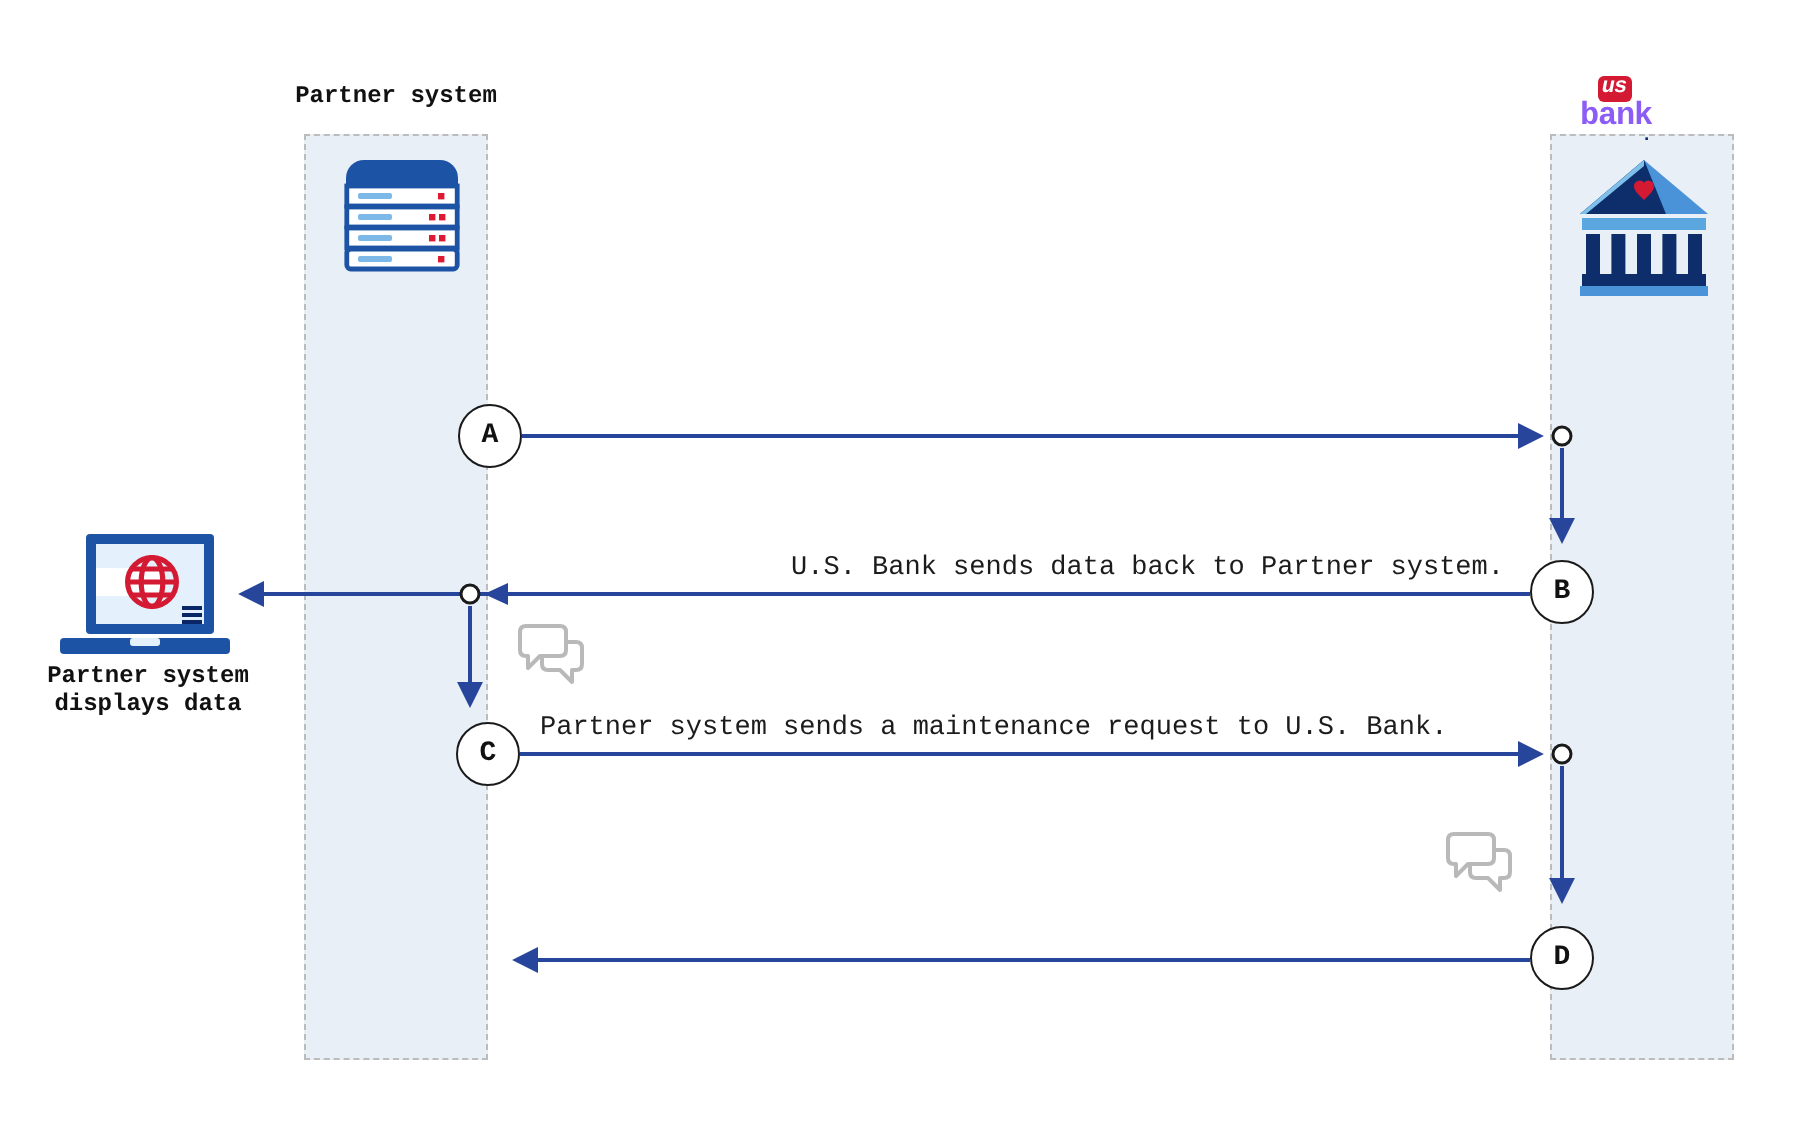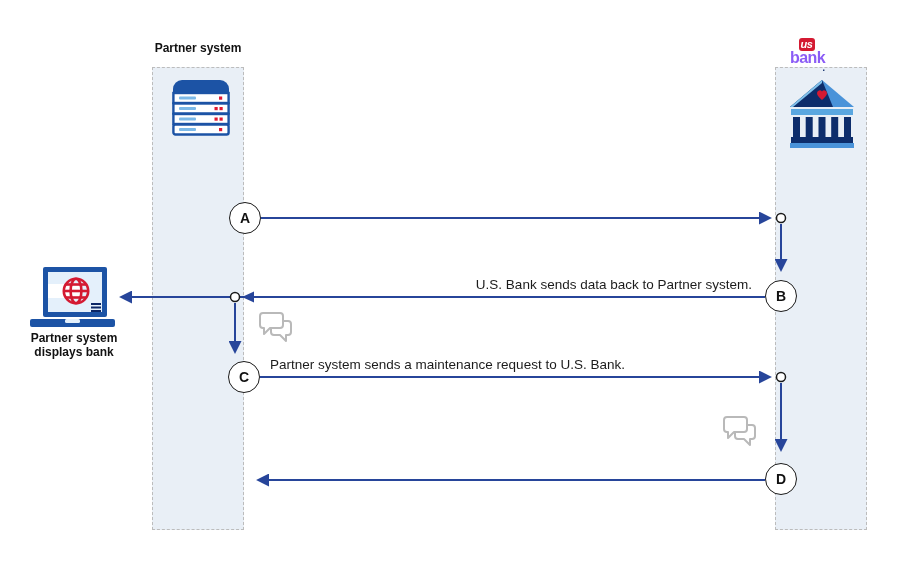--- a/index.html
+++ b/index.html
@@ -1,18 +1,18 @@
 <!DOCTYPE html>
 <html><head>
 <meta charset="utf-8">
 <style>
   html,body{margin:0;padding:0;background:#fff;}
   .stage{
     position:relative;width:904px;height:565px;background:#ffffff;overflow:hidden;
-    font-family:Liberation Sans, sans-serif;color:#1a1a1a;
+    font-family:Liberation Mono, monospace;color:#1a1a1a;
   }
   .lane{
     position:absolute;top:67px;height:463px;width:92px;
     background:#e9eff6;border:1px dashed #bcbcbc;box-sizing:border-box;
   }
   .lane.partner{left:152px;}
   .lane.usbank{left:775px;}
   .lane-label{
     position:absolute;top:41px;left:132px;width:132px;text-align:center;
     font-size:12px;font-weight:bold;color:#111;
@@ -116,21 +116,21 @@
       <rect x="61" y="37" width="10" height="2"></rect>
       <rect x="61" y="40.5" width="10" height="2"></rect>
       <rect x="61" y="44" width="10" height="2"></rect>
     </g>
     <path d="M2,53 h81 a2,2 0 0 1 2,2 v4 a2,2 0 0 1 -2,2 H2 a2,2 0 0 1 -2,-2 v-4 a2,2 0 0 1 2,-2 z" fill="#1c53a5"></path>
     <rect x="35" y="53" width="15" height="4" rx="1.5" fill="#e4f0fb"></rect>
   </svg>
 
   <div class="laptop-caption">
     <div>Partner system</div>
-    <div>displays bank</div>
+    <div>displays data</div>
   </div>
 
   <svg class="overlay" viewBox="0 0 904 565">
     <defs>
       <marker id="arr" viewBox="0 0 10 10" refX="8.5" refY="5" markerWidth="6.5" markerHeight="6.5" orient="auto">
         <path d="M0,0 L10,5 L0,10 z" fill="#27459a"></path>
       </marker>
     </defs>
 
     <g stroke="#27459a" stroke-width="2" fill="none">

